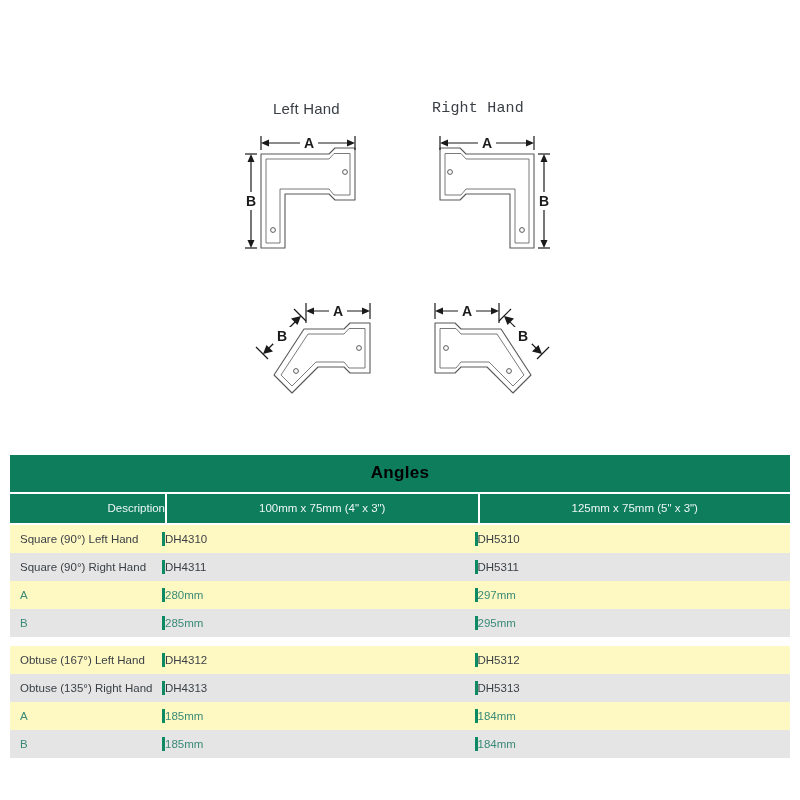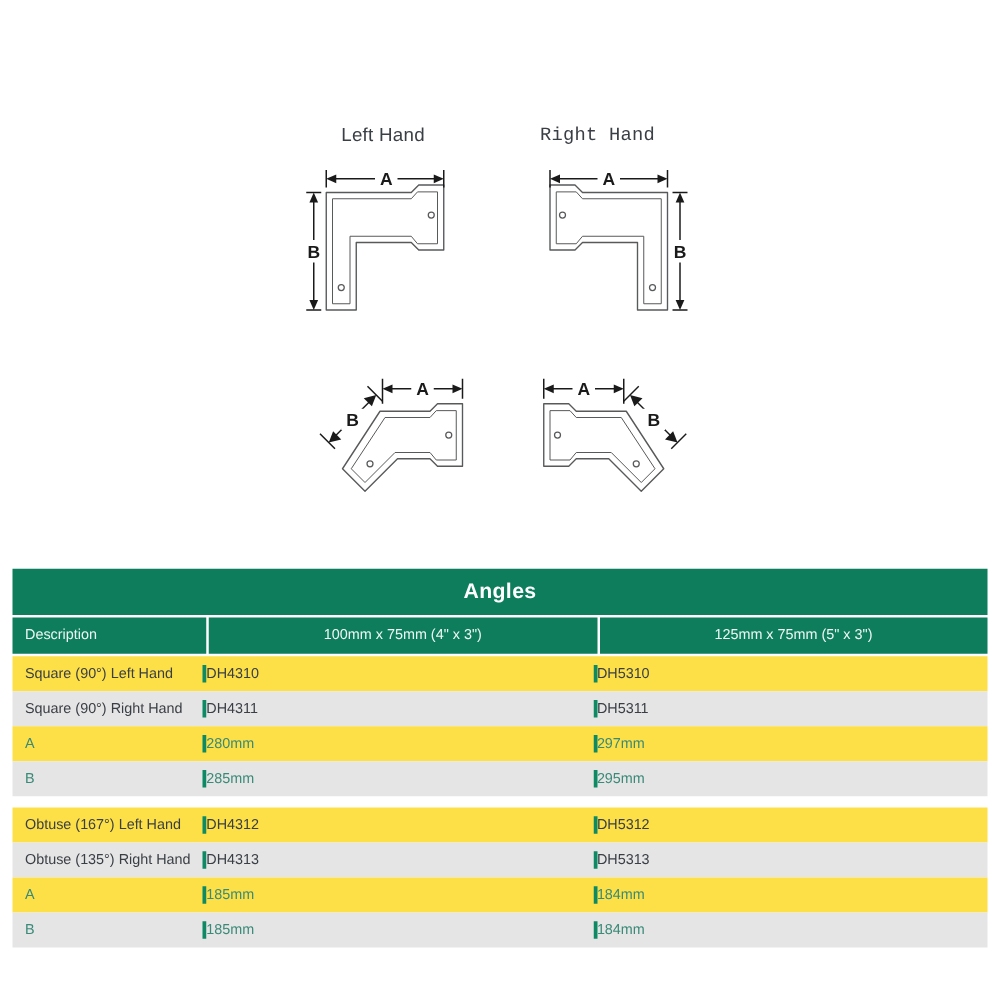--- a/index.html
+++ b/index.html
@@ -44,21 +44,21 @@
 
   
   #spec-table {
     position: absolute;
     left: 10px;
     top: 455px;
     width: 780px;
   }
   #table-title {
     background: #0d7d5c;
-    color: #ffffff;
+    color: #000000;
     font-size: 17px;
     font-weight: bold;
     text-align: center;
     padding: 8px 0 9px 0;
     letter-spacing: 0.3px;
   }
   .head-row {
     display: flex;
     margin-top: 2px;
     column-gap: 2px;
@@ -66,37 +66,37 @@
   .head-cell {
     background: #0d7d5c;
     color: #eef7f3;
     font-size: 11.5px;
     padding: 8px 0 9px 0;
     box-sizing: border-box;
   }
   .head-desc {
     width: 155px;
     padding-left: 10px;
-    text-align: left;
+    text-align: right;
   }
   .head-size {
     flex: 1;
     text-align: center;
   }
 
   .row-group { margin-top: 2px; }
   .spacer-gap { height: 7px; background: #ffffff; }
 
   .data-row {
     display: flex;
     height: 28px;
     align-items: center;
     position: relative;
   }
-  .data-row.light { background: #fde047; }
+  .data-row.light { background: #fef9c3; }
   .data-row.dark  { background: #e5e5e5; }
 
   .cell {
     box-sizing: border-box;
     font-size: 11.5px;
     position: relative;
   }
   .cell-desc {
     width: 155px;
     padding-left: 10px;

